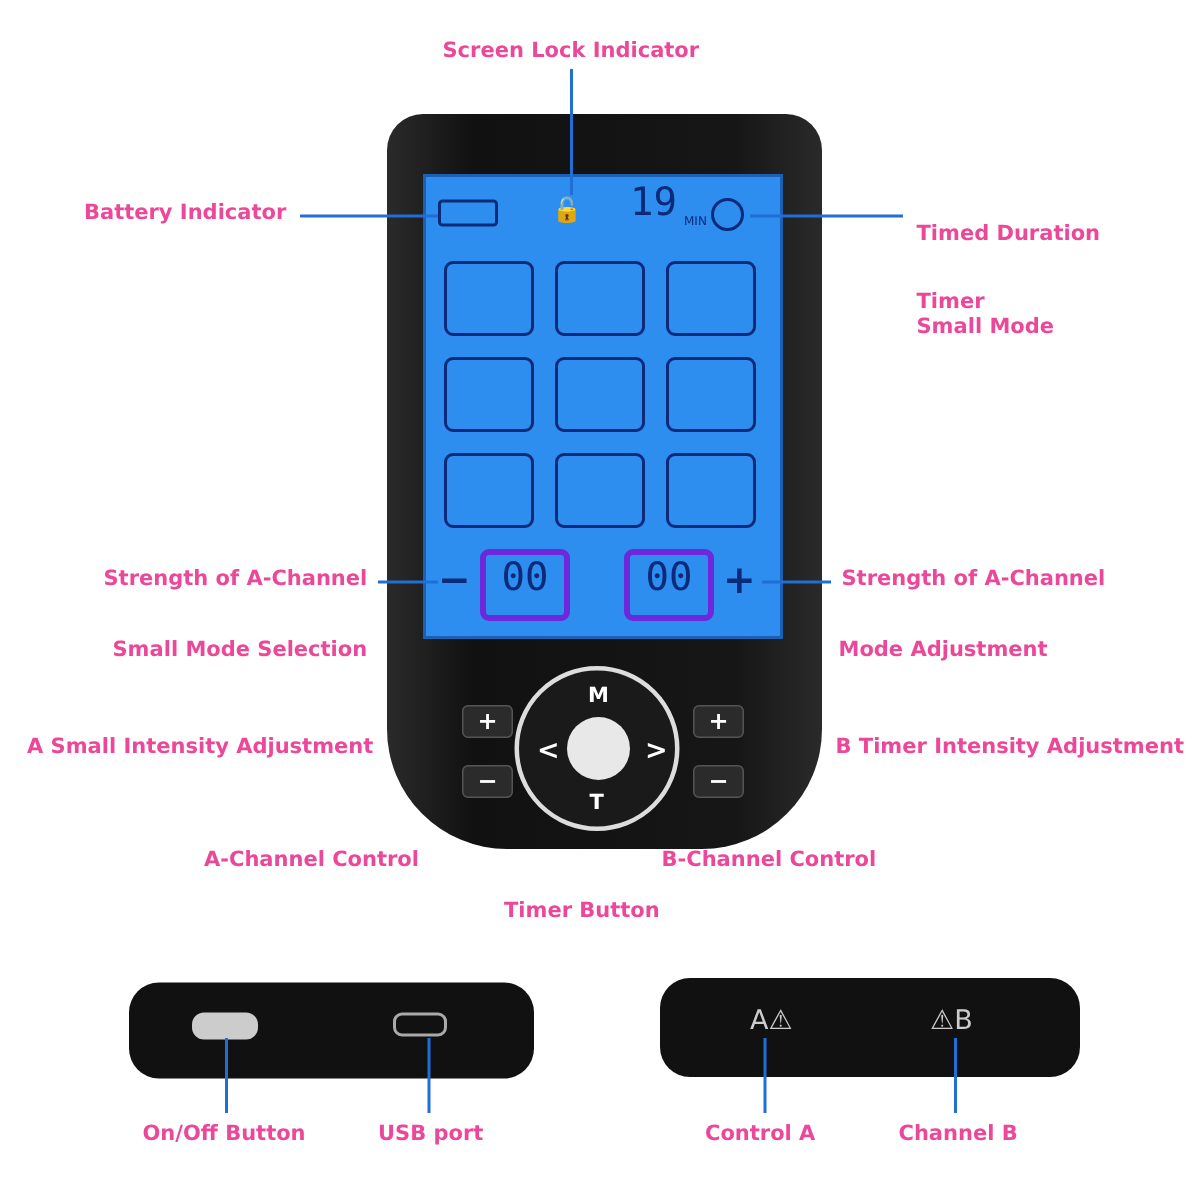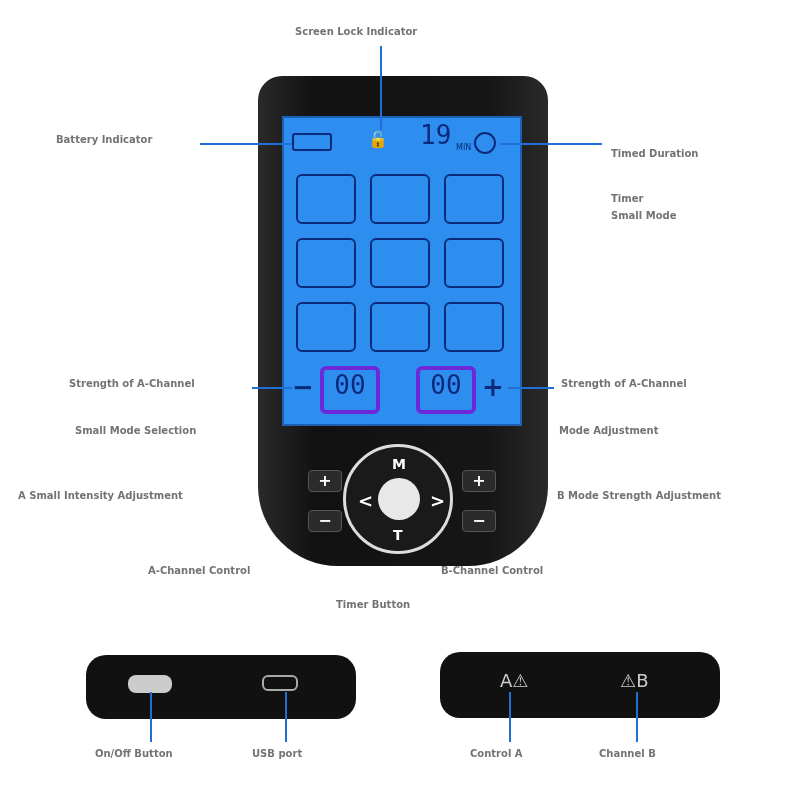--- a/index.html
+++ b/index.html
@@ -1,17 +1,17 @@
 <!DOCTYPE html>
 <html><head>
 <meta charset="utf-8">
 <style>
 *{box-sizing:border-box;margin:0;padding:0}
 body{width:800px;height:800px;background:#fff;position:relative;overflow:hidden;font-family:"DejaVu Sans","Liberation Sans",sans-serif}
-.lbl{position:absolute;font-size:10px;font-weight:bold;color:#737373;white-space:nowrap}
+.lbl{position:absolute;font-size:14px;font-weight:bold;color:#ec4899;white-space:nowrap}
 .ln{position:absolute;background:#1f6fd6}
 .device{position:absolute;left:258px;top:76px;width:290px;height:490px;background:linear-gradient(90deg,#2a2a2a,#111 20%,#161616 80%,#2a2a2a);border-radius:24px 24px 80px 80px}
 .screen{position:absolute;left:282px;top:116px;width:240px;height:310px;background:#2d8ef0;border:2px solid #1c5fb3}
 .lcd{position:absolute;color:#0b2a7a}
 .tile{position:absolute;width:60px;height:50px;border:2px solid #0b2a7a;border-radius:6px;font-size:9px;color:#0b2a7a}
 .seg{position:absolute;border:4px solid #6d28d9;border-radius:6px;font-size:26px;color:#0b2a7a;text-align:center;font-family:"DejaVu Sans Mono",monospace}
 .btn{position:absolute;width:34px;height:22px;background:#2b2b2b;border:1px solid #555;border-radius:4px;color:#fff;font-weight:bold;text-align:center;line-height:20px;font-size:16px}
 .ring{position:absolute;left:343px;top:444px;width:110px;height:110px;border-radius:50%;border:3px solid #ddd;background:#1a1a1a}
 .center{position:absolute;left:378px;top:478px;width:42px;height:42px;border-radius:50%;background:#e8e8e8}
 .rtxt{position:absolute;color:#fff;font-weight:bold;font-size:14px}
@@ -69,22 +69,22 @@
 <div class="ln" style="left:500px;top:143px;width:102px;height:2px"></div>
 <div class="lbl" style="left:611px;top:193px">Timer</div>
 <div class="lbl" style="left:611px;top:210px">Small Mode</div>
 <div class="lbl" style="left:69px;top:378px">Strength of A-Channel</div>
 <div class="ln" style="left:252px;top:387px;width:40px;height:2px"></div>
 <div class="lbl" style="left:561px;top:378px">Strength of A-Channel</div>
 <div class="ln" style="left:508px;top:387px;width:46px;height:2px"></div>
 <div class="lbl" style="left:75px;top:425px">Small Mode Selection</div>
 <div class="lbl" style="left:559px;top:425px">Mode Adjustment</div>
 <div class="lbl" style="left:18px;top:490px">A Small Intensity Adjustment</div>
-<div class="lbl" style="left:557px;top:490px">B Mode Strength Adjustment</div>
-<div class="lbl" style="left:148px;top:565px">A-Channel Control</div>
+<div class="lbl" style="left:557px;top:490px">B Timer Intensity Adjustment</div>
+<div class="lbl" style="left:136px;top:565px">A-Channel Control</div>
 <div class="lbl" style="left:441px;top:565px">B-Channel Control</div>
 <div class="lbl" style="left:336px;top:599px">Timer Button</div>
 <div class="lbl" style="left:95px;top:748px">On/Off Button</div>
 <div class="ln" style="left:150px;top:692px;width:2px;height:50px"></div>
 <div class="lbl" style="left:252px;top:748px">USB port</div>
 <div class="ln" style="left:285px;top:692px;width:2px;height:50px"></div>
 <div class="lbl" style="left:470px;top:748px">Control A</div>
 <div class="ln" style="left:509px;top:692px;width:2px;height:50px"></div>
 <div class="lbl" style="left:599px;top:748px">Channel B</div>
 <div class="ln" style="left:636px;top:692px;width:2px;height:50px"></div>

